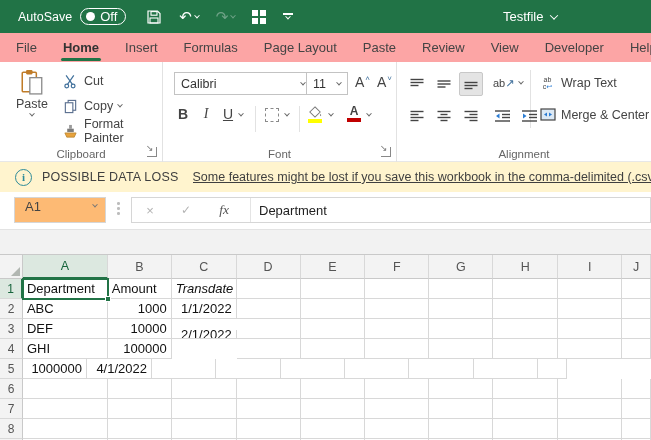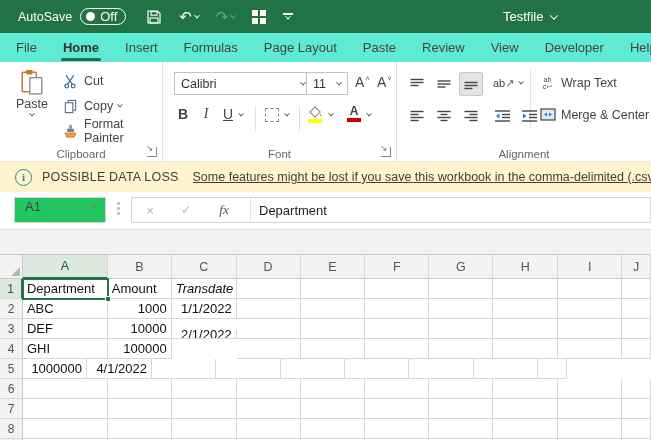--- a/index.html
+++ b/index.html
@@ -19,21 +19,21 @@
   .chev.small { width:4px; height:4px; }
   .undo-glyph { font-size:15px; line-height:1; }
   .redo { color:#6fa287; }
   .grid4 { display:grid; grid-template-columns:6px 6px; grid-template-rows:6px 6px; gap:2px; }
   .grid4 span { background:#fff; }
   .qat-more { display:flex; flex-direction:column; align-items:center; gap:1px; }
   .qat-more .bar { width:10px; height:1.5px; background:#fff; }
   .doc-title { position:absolute; left:503px; top:0; height:33px; display:flex; align-items:center; gap:8px; color:#fff; font-size:13px; }
 
   
-  .tabrow { position:absolute; left:0; top:33px; width:651px; height:29px; background:#5eead4; display:flex; align-items:center; gap:26px; padding-left:16px; overflow:hidden; white-space:nowrap; }
+  .tabrow { position:absolute; left:0; top:33px; width:651px; height:29px; background:#fca5a5; display:flex; align-items:center; gap:26px; padding-left:16px; overflow:hidden; white-space:nowrap; }
   .tab { color:#444; font-size:13px; height:29px; line-height:29px; position:relative; flex:0 0 auto; cursor:default; }
   .tab.active { color:#333; font-weight:700; }
   .tab.active::after { content:""; position:absolute; left:-2px; right:-2px; bottom:1px; height:3px; background:#217346; border-radius:2px; }
 
   
   .ribbon { position:absolute; left:0; top:62px; width:651px; height:100px; background:#fff; border-bottom:1px solid #e7e7e7; }
   .grp { position:absolute; top:0; height:100px; border-right:1px solid #e2e2e2; }
   .grp-label { position:absolute; bottom:2px; left:0; right:0; text-align:center; font-size:11.5px; color:#666; }
   .launcher { position:absolute; bottom:5px; right:5px; width:10px; height:10px; border-right:1px solid #888; border-bottom:1px solid #888; color:#777; font-size:9px; line-height:7px; text-align:left; }
   .launcher::before { content:"↘"; position:absolute; left:-1px; top:-2px; }
@@ -59,21 +59,21 @@
   .rib-text-btn { position:absolute; display:flex; align-items:center; gap:5px; font-size:12.5px; color:#444; }
 
   
   .msgbar { position:absolute; left:0; top:162px; width:651px; height:30px; background:#fff4ce; display:flex; align-items:center; overflow:hidden; white-space:nowrap; }
   .info-circ { width:17px; height:17px; border:1.6px solid #2e8b99; border-radius:50%; color:#2e8b99; font-size:11px; font-weight:700; display:flex; align-items:center; justify-content:center; margin:0 10px 0 15px; flex:0 0 auto; font-family:"Liberation Serif",serif; }
   .msg-title { color:#3f3f3f; font-size:12.5px; letter-spacing:.2px; margin-right:14px; flex:0 0 auto; }
   .msg-link { color:#3f3f3f; font-size:12.5px; text-decoration:underline; overflow:hidden; }
 
   
   .fbar { position:absolute; left:0; top:192px; width:651px; height:37px; background:#fff; }
-  .namebox { position:absolute; left:14px; top:5px; width:92px; height:26px; border:1px solid #d6d6d6; background:#22c55e; display:flex; align-items:center; justify-content:space-between; padding:0 8px 8px 10px; color:#444; }
+  .namebox { position:absolute; left:14px; top:5px; width:92px; height:26px; border:1px solid #d6d6d6; background:#fdba74; display:flex; align-items:center; justify-content:space-between; padding:0 8px 8px 10px; color:#444; }
   .namebox .chev { color:#777; }
   .vdots { position:absolute; left:117px; top:10px; display:flex; flex-direction:column; gap:2.5px; }
   .vdots i { width:2.5px; height:2.5px; border-radius:50%; background:#bdbdbd; }
   .fxbox { position:absolute; left:131px; top:5px; width:520px; height:26px; border:1px solid #d6d6d6; background:#fff; display:flex; align-items:center; }
   .fx-cancel { width:36px; text-align:center; color:#b3b3b3; font-size:13px; }
   .fx-enter { width:36px; text-align:center; color:#b3b3b3; font-size:12px; }
   .fx-fx { width:40px; text-align:center; color:#555; font-style:italic; font-family:"Liberation Serif",serif; font-size:13.5px; }
   .fx-content { flex:1; border-left:1px solid #e4e4e4; height:100%; display:flex; align-items:center; padding-left:8px; color:#222; margin-left:6px; }
 
   .gapstrip { position:absolute; left:0; top:229px; width:651px; height:25px; background:#f2f2f2; border-top:1px solid #e3e3e3; }

